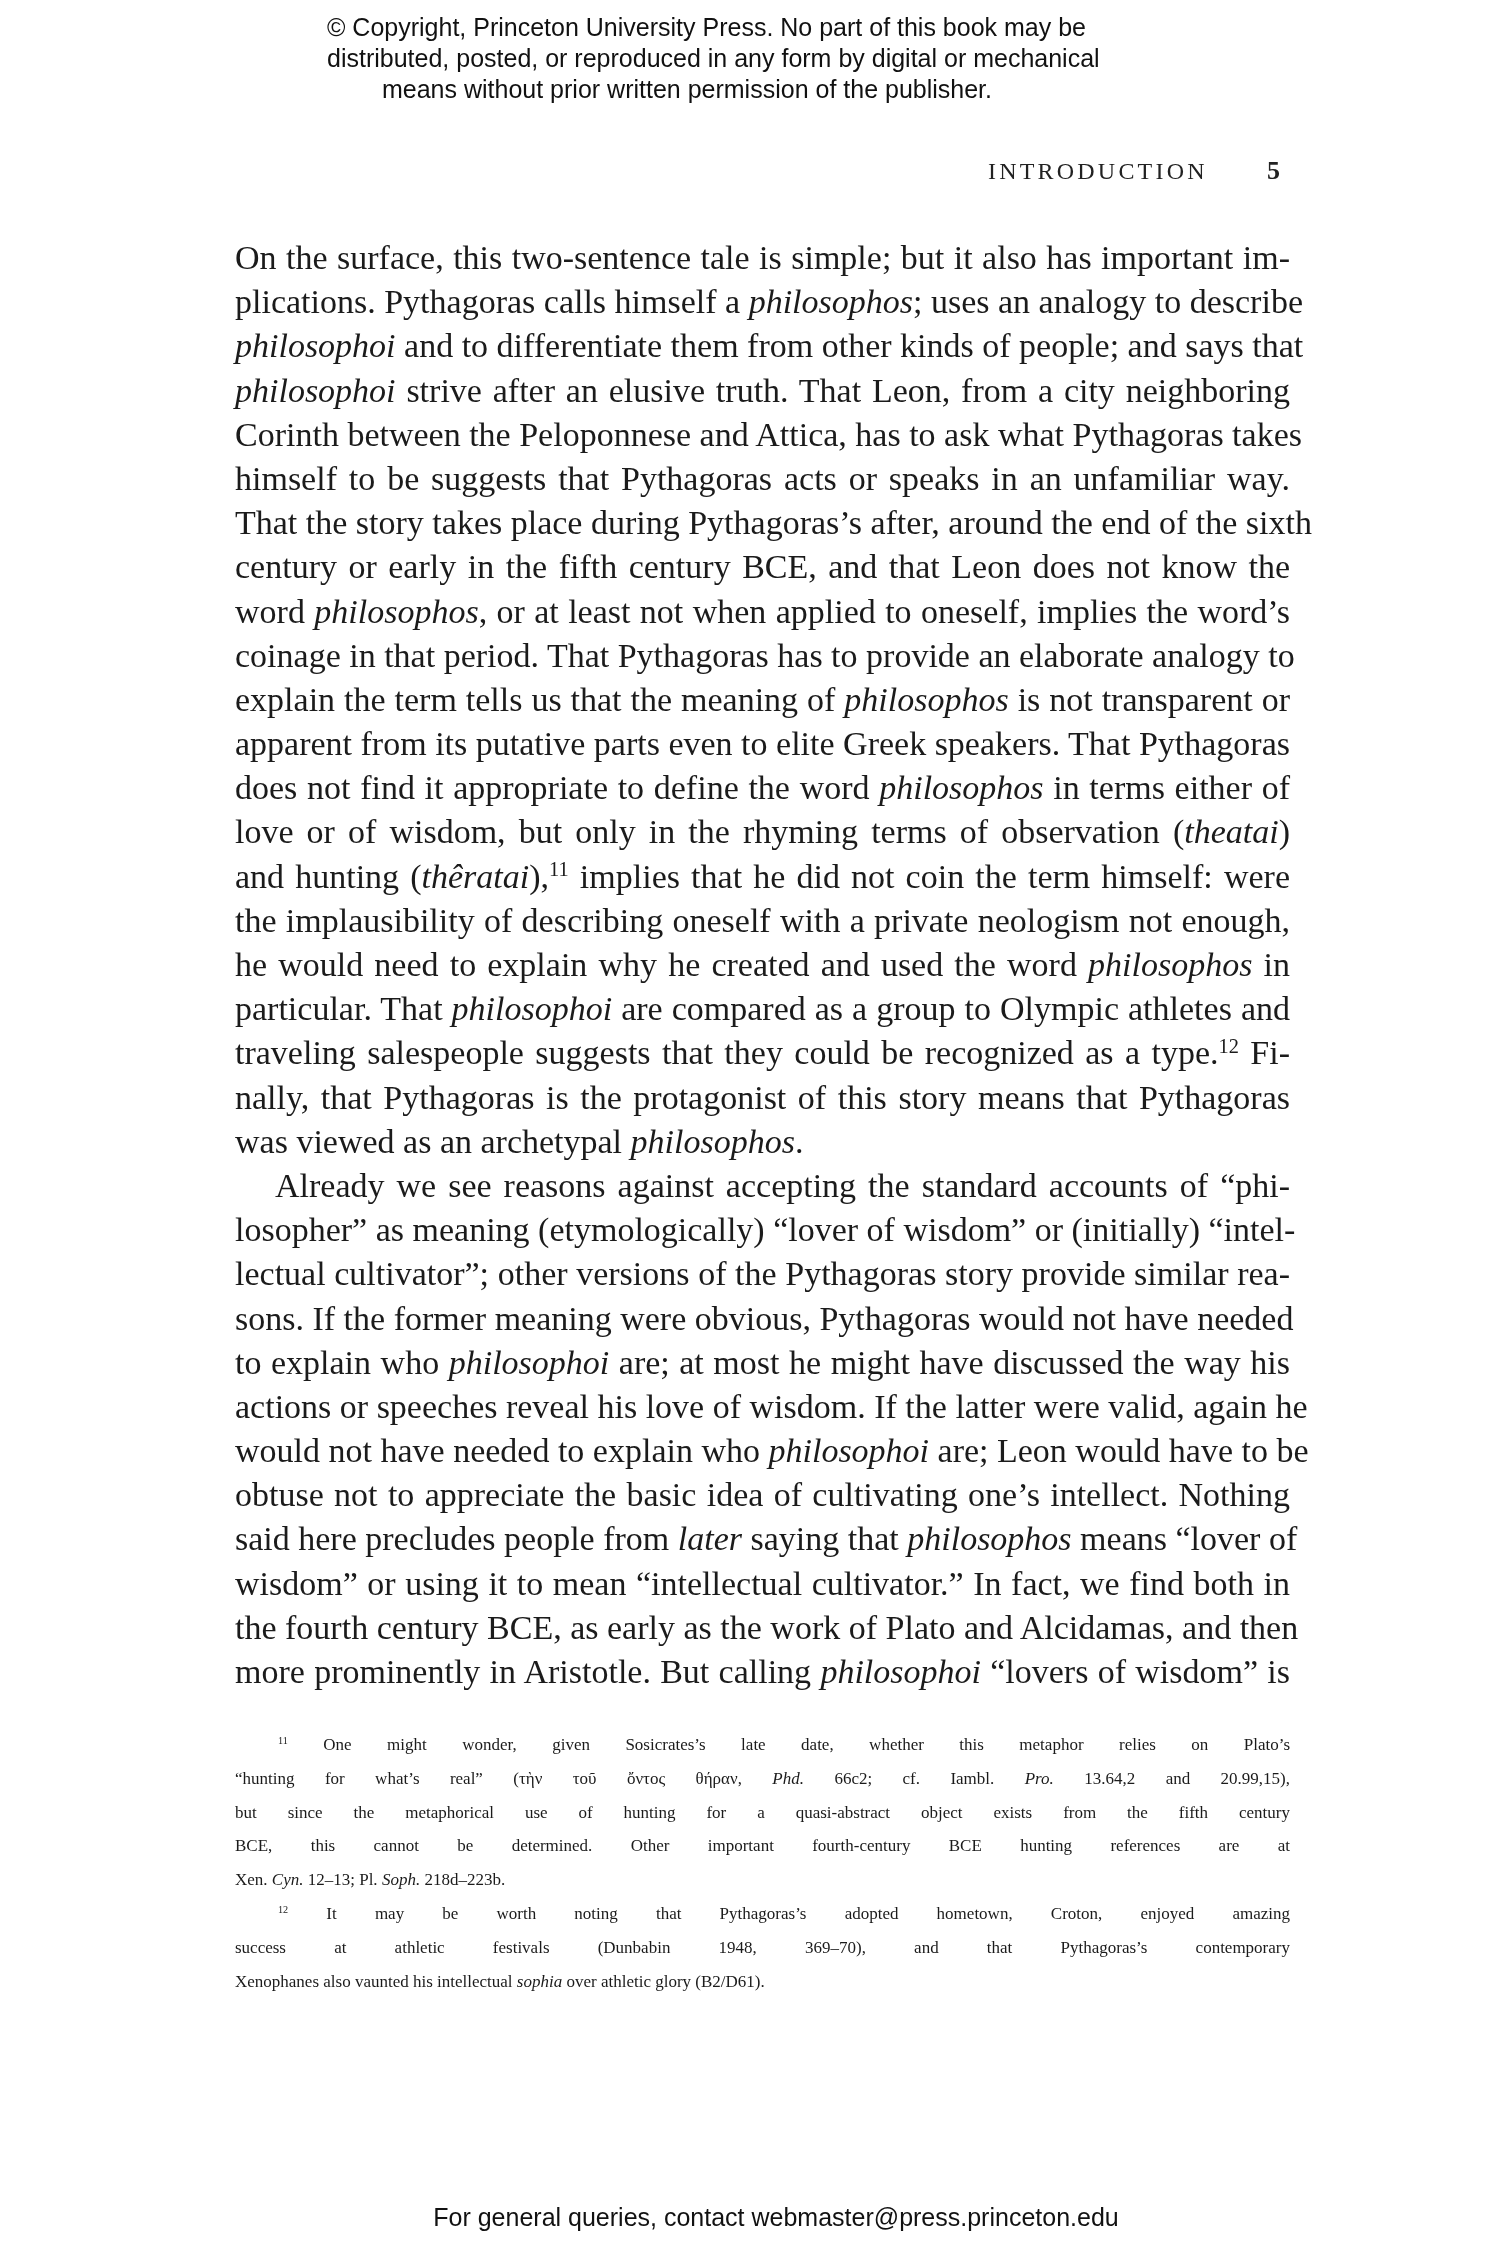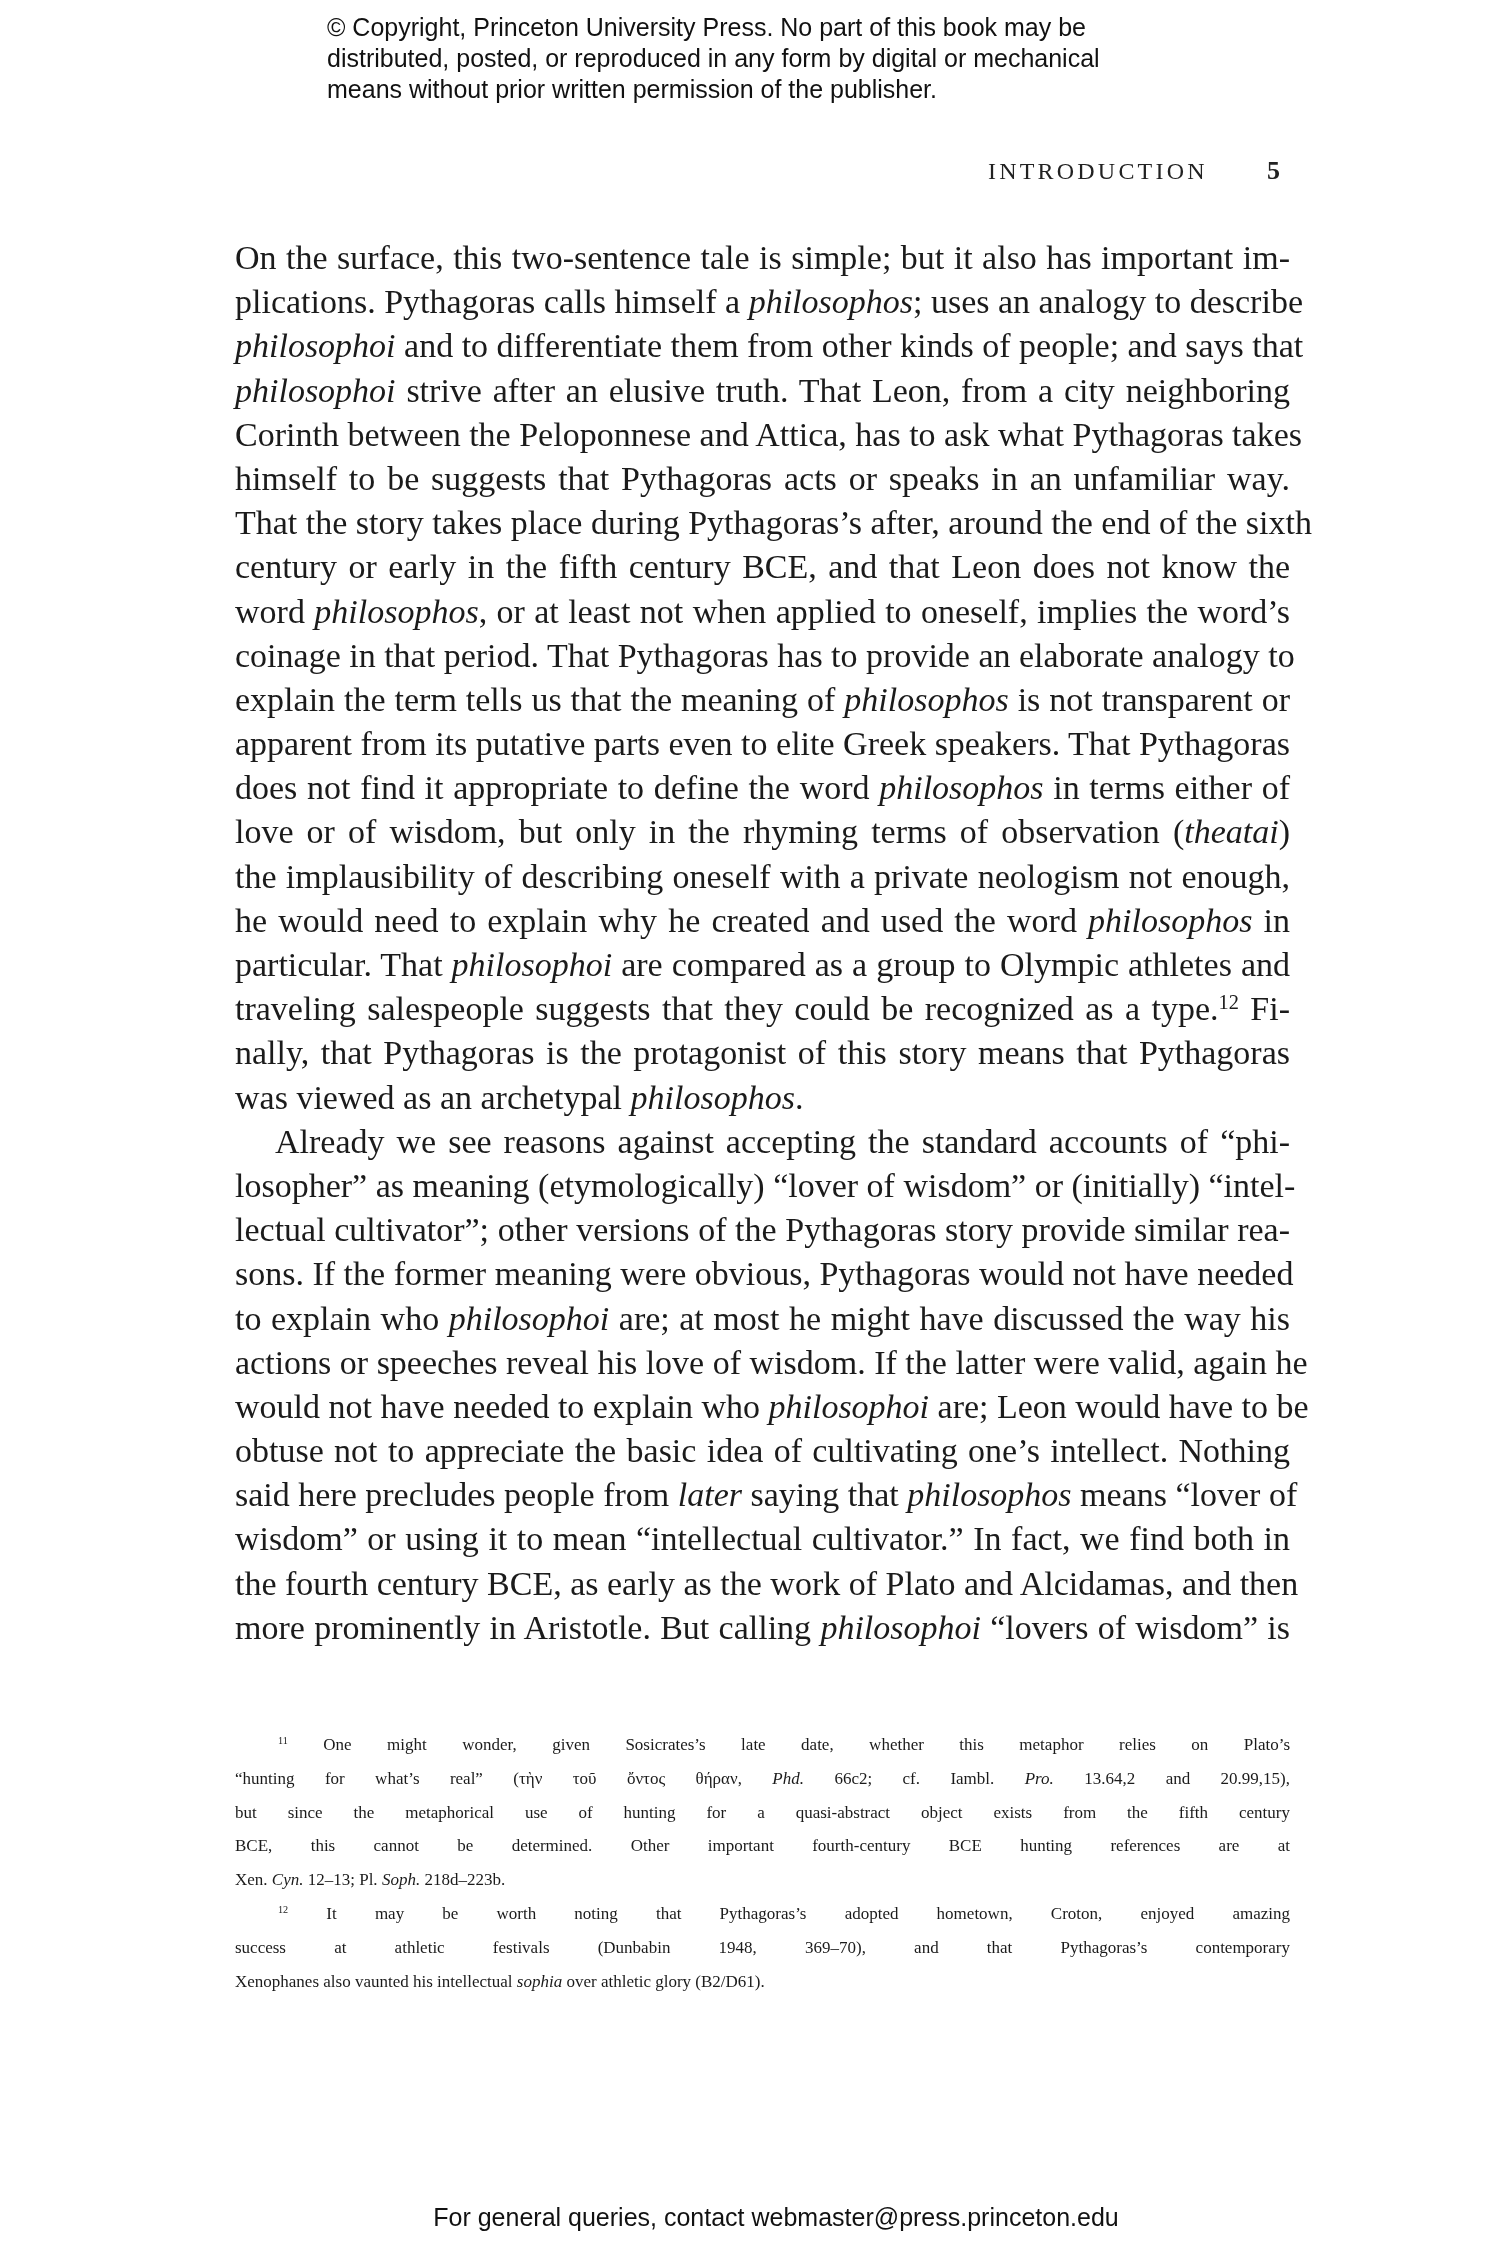--- a/index.html
+++ b/index.html
@@ -2,21 +2,21 @@
 <html><head>
 <meta charset="utf-8">
 <style>
   html, body { margin: 0; padding: 0; background: #ffffff; }
   body { width: 1500px; height: 2265px; position: relative; overflow: hidden; color: #1a1a1a; }
   .copyright {
     position: absolute; left: 327px; top: 12px; width: 720px;
     font-family: "Liberation Sans", sans-serif; font-size: 25px; line-height: 31px;
     color: #111;
   }
-  .copyright .cl { display: block; white-space: nowrap; }
+  .copyright .cl { display: block; white-space: nowrap; text-align: center; }
   .running-head {
     position: absolute; top: 158px; left: 900px; width: 390px; height: 32px;
     font-family: "Liberation Serif", serif; color: #222;
   }
   .running-head .title {
     position: absolute; left: 88px; top: 0; font-size: 24px; letter-spacing: 3.2px;
   }
   .running-head .num {
     position: absolute; right: 10px; top: -2px; font-size: 26px; font-weight: bold;
   }
@@ -73,20 +73,21 @@
       <span class="line"><span>Corinth between the Peloponnese and Attica, has to ask what Pythagoras takes</span></span>
       <span class="line"><span>himself to be suggests that Pythagoras acts or speaks in an unfamiliar way.</span></span>
       <span class="line"><span>That the story takes place during Pythagoras’s after, around the end of the sixth</span></span>
       <span class="line"><span>century or early in the fifth century BCE, and that Leon does not know the</span></span>
       <span class="line"><span>word </span><span class="it">philosophos</span><span>, or at least not when applied to oneself, implies the word’s</span></span>
       <span class="line"><span>coinage in that period. That Pythagoras has to provide an elaborate analogy to</span></span>
       <span class="line"><span>explain the term tells us that the meaning of </span><span class="it">philosophos</span><span> is not transparent or</span></span>
       <span class="line"><span>apparent from its putative parts even to elite Greek speakers. That Pythagoras</span></span>
       <span class="line"><span>does not find it appropriate to define the word </span><span class="it">philosophos</span><span> in terms either of</span></span>
       <span class="line"><span>love or of wisdom, but only in the rhyming terms of observation (</span><span class="it">theatai</span><span>)</span></span>
+      <span class="line"><span>and hunting (</span><span class="it">thêratai</span><span>),</span><sup>11</sup><span> implies that he did not coin the term himself: were</span></span>
       <span class="line"><span>the implausibility of describing oneself with a private neologism not enough,</span></span>
       <span class="line"><span>he would need to explain why he created and used the word </span><span class="it">philosophos</span><span> in</span></span>
       <span class="line"><span>particular. That </span><span class="it">philosophoi</span><span> are compared as a group to Olympic athletes and</span></span>
       <span class="line"><span>traveling salespeople suggests that they could be recognized as a type.</span><sup>12</sup><span> Fi-</span></span>
       <span class="line"><span>nally, that Pythagoras is the protagonist of this story means that Pythagoras</span></span>
       <span class="line last"><span>was viewed as an archetypal </span><span class="it">philosophos</span><span>.</span></span>
     </div>
     <div>
       <span class="line indent"><span>Already we see reasons against accepting the standard accounts of “phi-</span></span>
       <span class="line"><span>losopher” as meaning (etymologically) “lover of wisdom” or (initially) “intel-</span></span>

